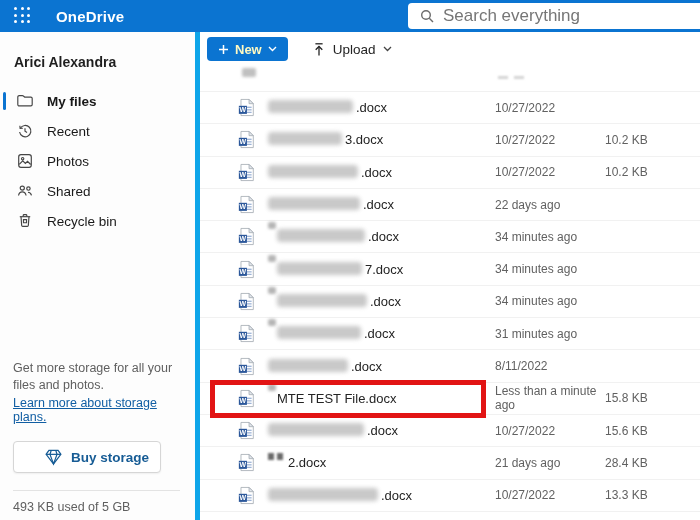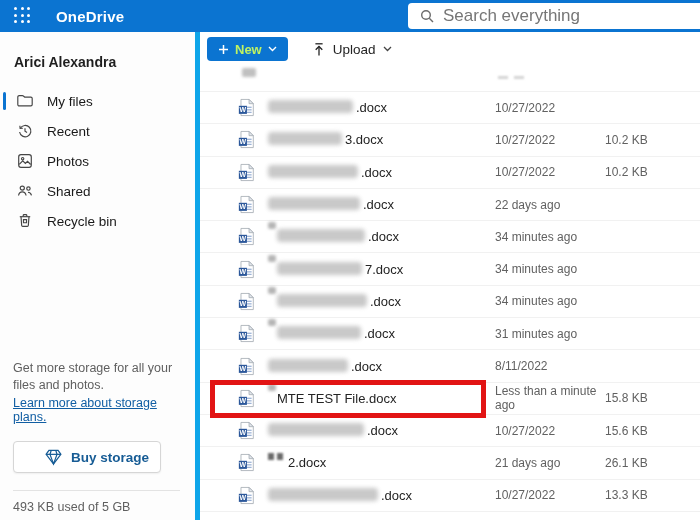--- a/index.html
+++ b/index.html
@@ -17,35 +17,35 @@
   .search input { border:none; outline:none; background:transparent; font-size:17px; margin-left:9px; width:200px; color:#333; font-family:"Liberation Sans", sans-serif; }
   .search input::placeholder { color:#767676; }
 
   
   .sidebar { position:absolute; top:32px; left:0; width:200px; height:488px; background:#fdfdfd; border-right:5px solid #0ea5e9; }
   .username { font-size:14px; font-weight:700; color:#1f1f1f; margin:22px 0 0 14px; }
   .nav { margin-top:16px; }
   .nav-item { position:relative; display:flex; align-items:center; height:30px; padding-left:16px; cursor:pointer; }
   .nav-item .ic { width:18px; height:18px; display:flex; align-items:center; justify-content:center; }
   .nav-item .lbl { font-size:13.5px; color:#191919; margin-left:13px; }
-  .nav-item.selected .lbl { font-weight:400; }
+  .nav-item.selected .lbl { font-weight:700; }
   .nav-item.selected::before { content:""; position:absolute; left:3px; top:6px; width:3px; height:18px; background:#0b74d1; border-radius:2px; }
 
   .storage { position:absolute; left:13px; right:15px; bottom:6px; }
   .promo { font-size:12.5px; color:#5f5f5f; line-height:1.35; }
   .storage-link { display:inline-block; font-size:12.5px; color:#115ea3; text-decoration:underline; margin-top:2px; cursor:pointer; }
   .buy-btn { margin-top:16px; width:148px; height:32px; background:#fff; border:1px solid #d6d6d6; border-radius:4px; box-shadow:0 1px 2px rgba(0,0,0,.06); display:flex; align-items:center; justify-content:center; gap:8px; cursor:pointer;padding-left:19px; }
   .buy-btn .buy-lbl { font-size:13.5px; font-weight:700; color:#175c95; }
   .divider { border-top:1px solid #e3e3e3; margin-top:17px; }
   .usage { font-size:12.5px; color:#5f5f5f; margin-top:9px; }
 
   
   .main { position:absolute; top:32px; left:200px; width:500px; height:488px; background:#fff; }
   .toolbar { display:flex; align-items:center; height:34px; padding-left:7px; }
-  .new-btn { display:flex; align-items:center; gap:6px; background:#0b74d1; color:#bef264; border:none; border-radius:4px; height:24px; padding:0 11px; font-size:13px; font-weight:600; cursor:pointer; font-family:"Liberation Sans", sans-serif; }
+  .new-btn { display:flex; align-items:center; gap:6px; background:#0b74d1; color:#fef9c3; border:none; border-radius:4px; height:24px; padding:0 11px; font-size:13px; font-weight:600; cursor:pointer; font-family:"Liberation Sans", sans-serif; }
   .upload-btn { display:flex; align-items:center; gap:7px; background:transparent; border:none; margin-left:24px; font-size:13.5px; color:#242424; cursor:pointer; font-family:"Liberation Sans", sans-serif; }
 
   .file-list { position:absolute; top:34px; left:0; width:500px; }
   .row { position:relative; display:flex; align-items:center; height:32.3px; border-bottom:1px solid #f1f1f1; background:#fff; cursor:pointer; }
   .row.partial { height:26px; }
   .cell-icon { margin-left:38px; width:17px; flex:0 0 auto; display:flex; align-items:center; }
   .cell-name { margin-left:13px; width:227px; display:flex; align-items:flex-start; font-size:13px; color:#242424; white-space:nowrap; overflow:visible; }
   .cell-date { width:110px; font-size:12px; color:#616161; }
   .cell-size { width:95px; font-size:12px; color:#616161; }
   .blur-chip { display:inline-block; height:13px; background:#c9c9c9; border-radius:4px; filter:blur(2.2px); margin-right:3px; }
@@ -427,21 +427,21 @@
     <span class="cell-name">
 
       <span class="chips">
               <i></i>
               <i></i>
             </span>
 
       <span>2.docx</span>
     </span>
     <span class="cell-date">21 days ago</span>
-    <span class="cell-size">26.1 KB</span>
+    <span class="cell-size">28.4 KB</span>
   </div>
         <div class="row">
     <span class="cell-icon">
       <svg width="17" height="19" viewBox="0 0 20 22">
         <path d="M3.5 1.5h9.5l5 5v14h-14.5z" fill="#fff" stroke="#a7adb5" stroke-width="1"></path>
         <path d="M13 1.5l5 5h-5z" fill="#e3e8ee" stroke="#a7adb5" stroke-width="1"></path>
         <rect x="10.5" y="10" width="5.5" height="1.5" fill="#9db3d6"></rect>
         <rect x="10.5" y="13" width="5.5" height="1.5" fill="#9db3d6"></rect>
         <rect x="10.5" y="16" width="5.5" height="1.5" fill="#9db3d6"></rect>
         <rect x="1" y="9" width="9.5" height="9.5" fill="#2b579a"></rect>

